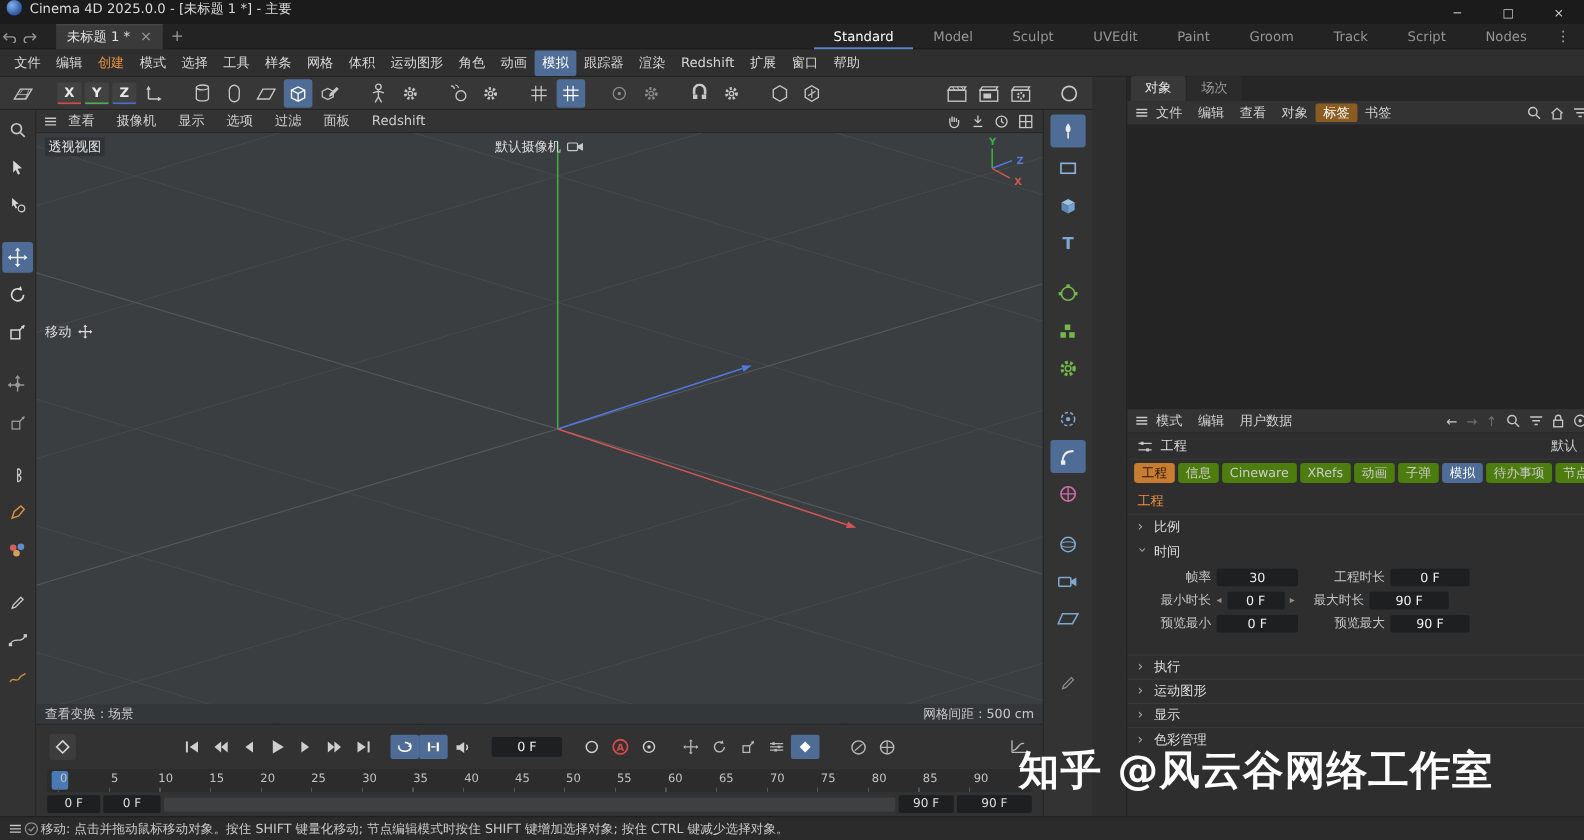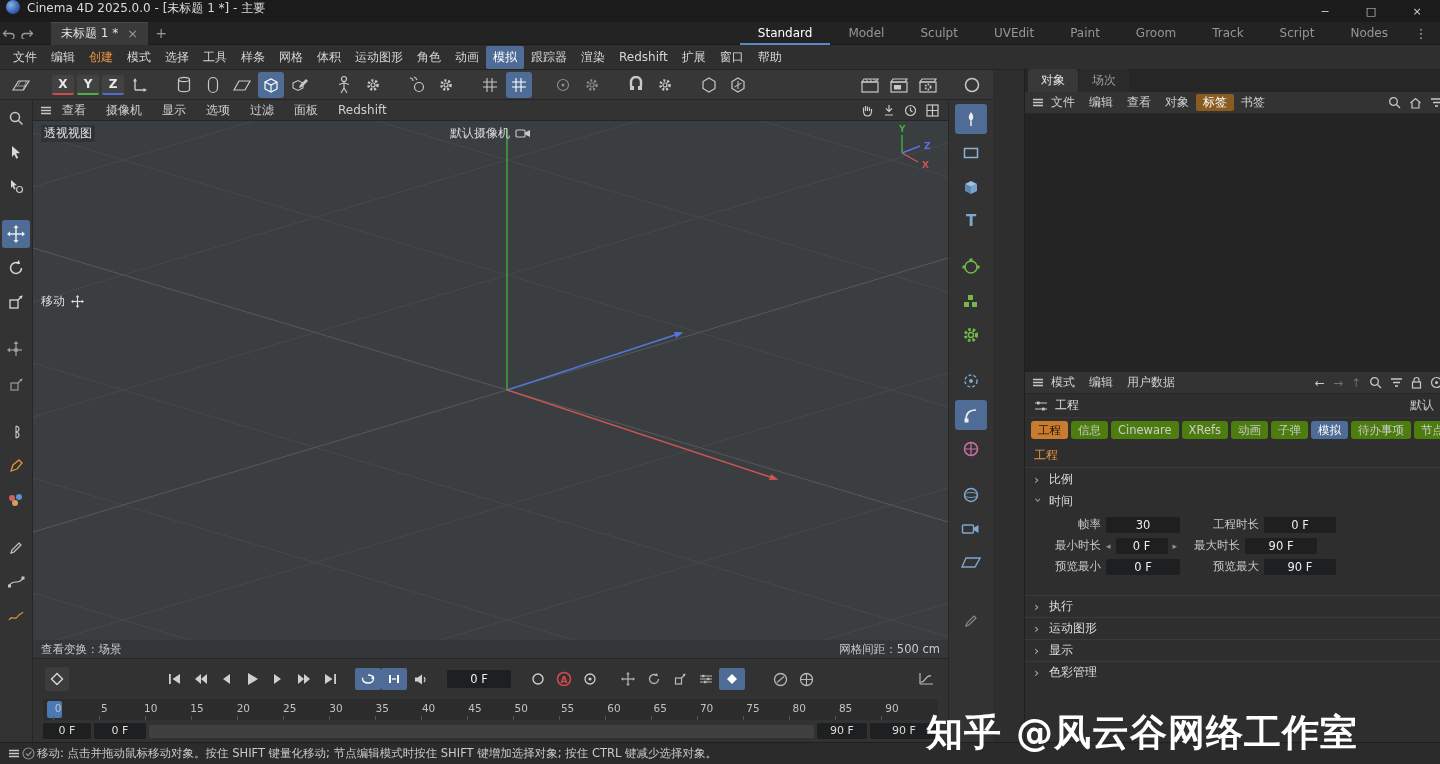--- a/index.html
+++ b/index.html
@@ -109,21 +109,21 @@
 .flabel2{width:64px;text-align:right;color:#c6c6c6;margin-left:10px;flex:none;}
 .ffield{width:74px;height:16px;background:#1d1f20;border-radius:2px;text-align:center;line-height:16px;color:#eeeeee;flex:none;}
 .ffield.narrow{width:52px;}
 .ffield.w72{width:72px;}
 .spin{color:#909090;font-size:9px;flex:none;}
 
 
 .statusbar{position:absolute;left:0;top:742px;width:1440px;height:22px;background:#2b2b2b;border-top:1px solid #1e1e1e;display:flex;align-items:center;gap:2px;padding-left:8px;font-size:11.5px;color:#c9c9c9;}
 
 
-.watermark{position:absolute;left:926px;top:708px;font-size:37px;font-weight:600;color:#ffffff;z-index:60;letter-spacing:1px;white-space:nowrap;}
+.watermark{position:absolute;left:926px;top:676px;font-size:37px;font-weight:600;color:#ffffff;z-index:60;letter-spacing:1px;white-space:nowrap;}
 </style>
 </head>
 <body>
 
 <div class="titlebar">
   <span class="logo"></span>
   <span>Cinema 4D 2025.0.0 - [未标题 1 *] - 主要</span>
   <div class="winctl">
     <span class="wbtn">─</span>
     <span class="wbtn">□</span>

